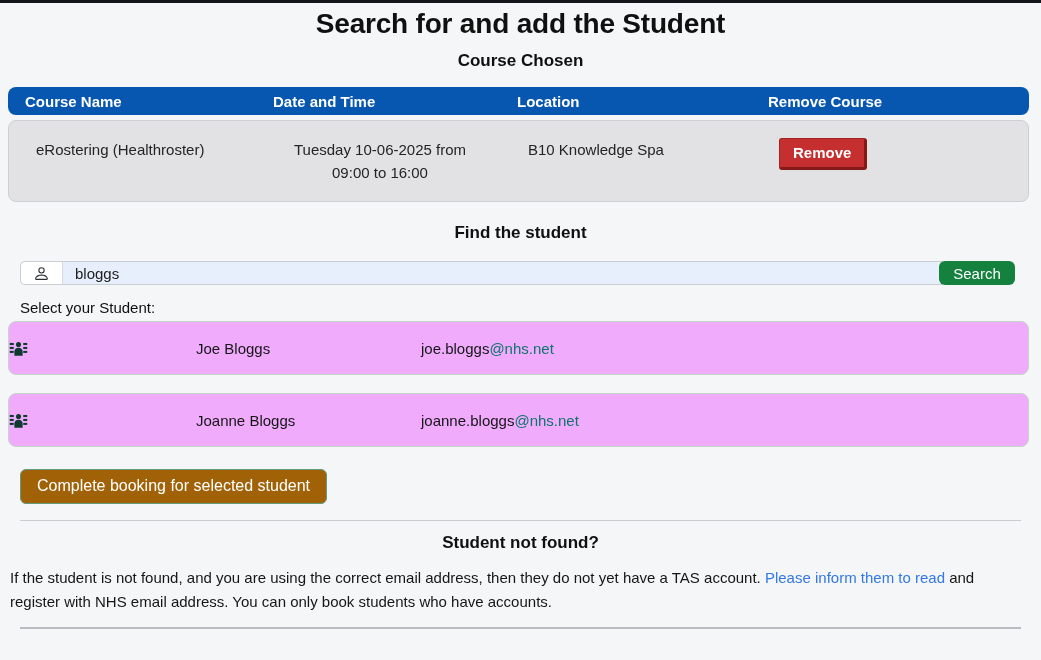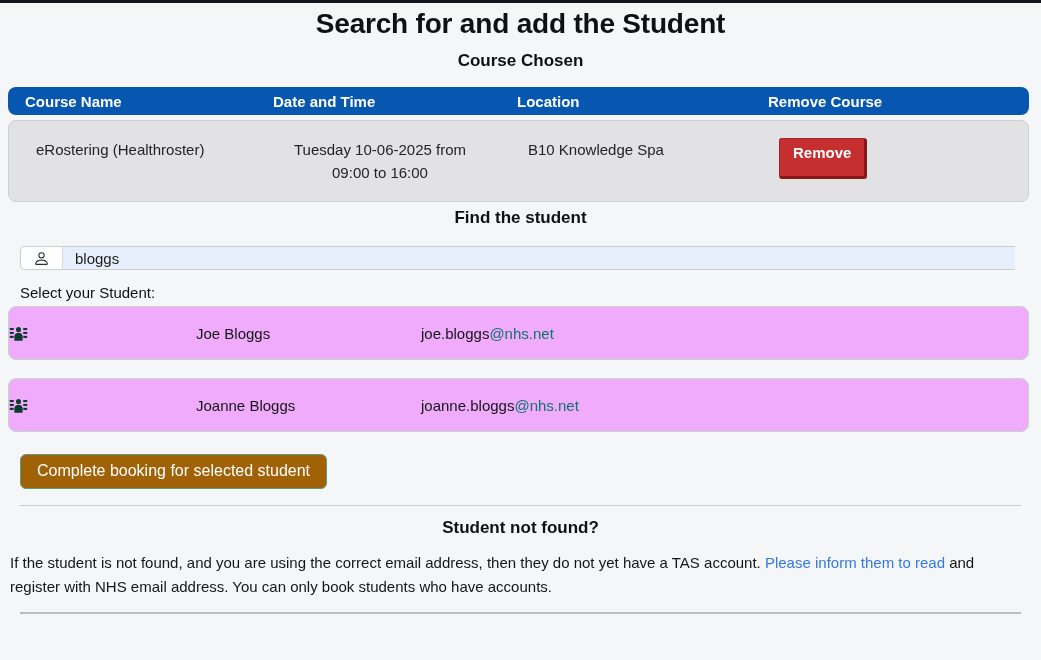--- a/index.html
+++ b/index.html
@@ -63,25 +63,25 @@
     align-self: start;
     background: #c52f2f;
     color: #ffffff;
     font-family: "Liberation Sans", sans-serif;
     font-size: 15px;
     font-weight: 700;
     border: 1px solid #a32222;
     border-right: 3px solid #871818;
     border-bottom: 3px solid #871818;
     border-radius: 3px;
-    padding: 5px 13px 15px 13px;
-    cursor: pointer;
-  }
-
-  .find-heading { margin-top: 6px; }
+    padding: 5px 13px 6px 13px;
+    cursor: pointer;
+  }
+
+  .find-heading { margin-top: 21px; }
 
   
   .search-group {
     margin: 18px 26px 0 20px;
     display: flex;
     height: 24px;
   }
   .search-addon {
     width: 42px;
     background: #ffffff;
@@ -200,20 +200,21 @@
 
 <h2 class="section-heading find-heading">Find the student</h2>
 
 <div class="search-group">
   <span class="search-addon">
     <svg width="17" height="17" viewBox="0 0 16 16" fill="#2b2f33" aria-hidden="true">
       <path d="M8 8a3 3 0 1 0 0-6 3 3 0 0 0 0 6zm2-3a2 2 0 1 1-4 0 2 2 0 0 1 4 0zm4 8c0 1-1 1-1 1H3s-1 0-1-1 1-4 6-4 6 3 6 4zm-1-.004c-.001-.246-.154-.986-.832-1.664C11.516 10.68 10.289 10 8 10c-2.29 0-3.516.68-4.168 1.332-.678.678-.83 1.418-.832 1.664h10z"></path>
     </svg>
   </span>
   <input class="search-input" type="text" value="bloggs" style="">
+  <button class="search-btn">Search</button>
 </div>
 
 <div class="select-label">Select your Student:</div>
 
 <div class="student-row">
   <span class="student-icon">
     <svg width="19" height="21" viewBox="0 0 24 24" fill="#0d3a2d" aria-hidden="true">
       <rect x="1" y="5" width="5" height="2.6"></rect>
         <rect x="1" y="10" width="5" height="2.6"></rect>
         <rect x="1" y="15" width="5" height="2.6"></rect>

